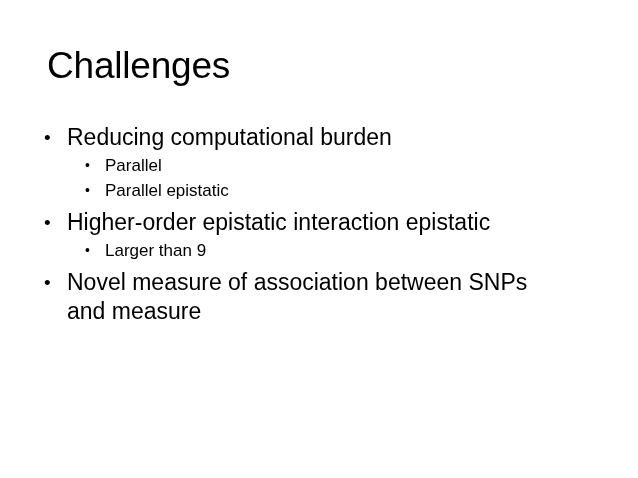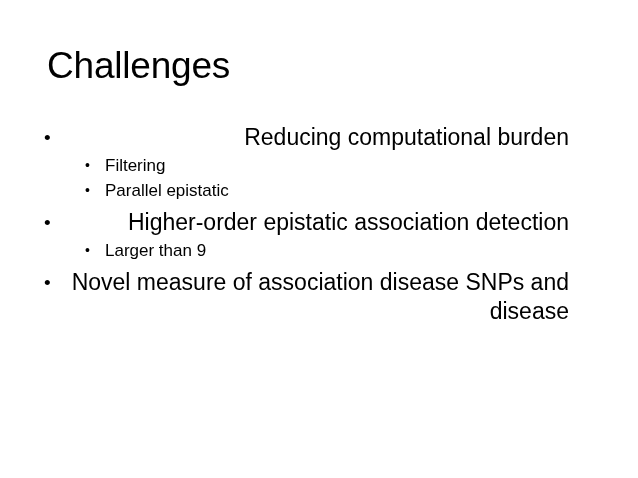--- a/index.html
+++ b/index.html
@@ -61,21 +61,20 @@
     width: 23px;
     flex: 0 0 23px;
     font-size: 19px;
     line-height: 29px;
     text-align: left;
     padding-left: 0px;
   }
   .bullet-row.lvl1 .bullet-text {
     flex: 1 1 auto;
     padding-left: 0px;
-    text-align: right;
   }
 
   
   .bullet-row.lvl2 {
     margin-left: 41px;
     font-size: 17px;
     line-height: 25px;
     margin-top: 0px;
     margin-bottom: 0px;
   }
@@ -115,43 +114,43 @@
 
   <div class="body-content">
 
     <div class="group">
       <div class="bullet-row lvl1">
         <span class="bullet-dot">•</span>
         <span class="bullet-text">Reducing computational burden</span>
       </div>
       <div class="bullet-row lvl2">
         <span class="bullet-dot">•</span>
-        <span class="bullet-text">Filtering</span>
+        <span class="bullet-text">Parallel</span>
       </div>
       <div class="bullet-row lvl2">
         <span class="bullet-dot">•</span>
         <span class="bullet-text">Parallel epistatic</span>
       </div>
     </div>
 
     <div class="group">
       <div class="bullet-row lvl1">
         <span class="bullet-dot">•</span>
-        <span class="bullet-text">Higher-order epistatic association detection</span>
+        <span class="bullet-text">Higher-order epistatic interaction epistatic</span>
       </div>
       <div class="bullet-row lvl2">
         <span class="bullet-dot">•</span>
         <span class="bullet-text">Larger than 9</span>
       </div>
     </div>
 
     <div class="group">
       <div class="bullet-row lvl1">
         <span class="bullet-dot">•</span>
-        <span class="bullet-text">Novel measure of association disease SNPs and disease</span>
+        <span class="bullet-text">Novel measure of association between SNPs and measure</span>
       </div>
     </div>
 
   </div>
 
   <div class="page-number">26</div>
 
 </div>
 
 </body></html>

